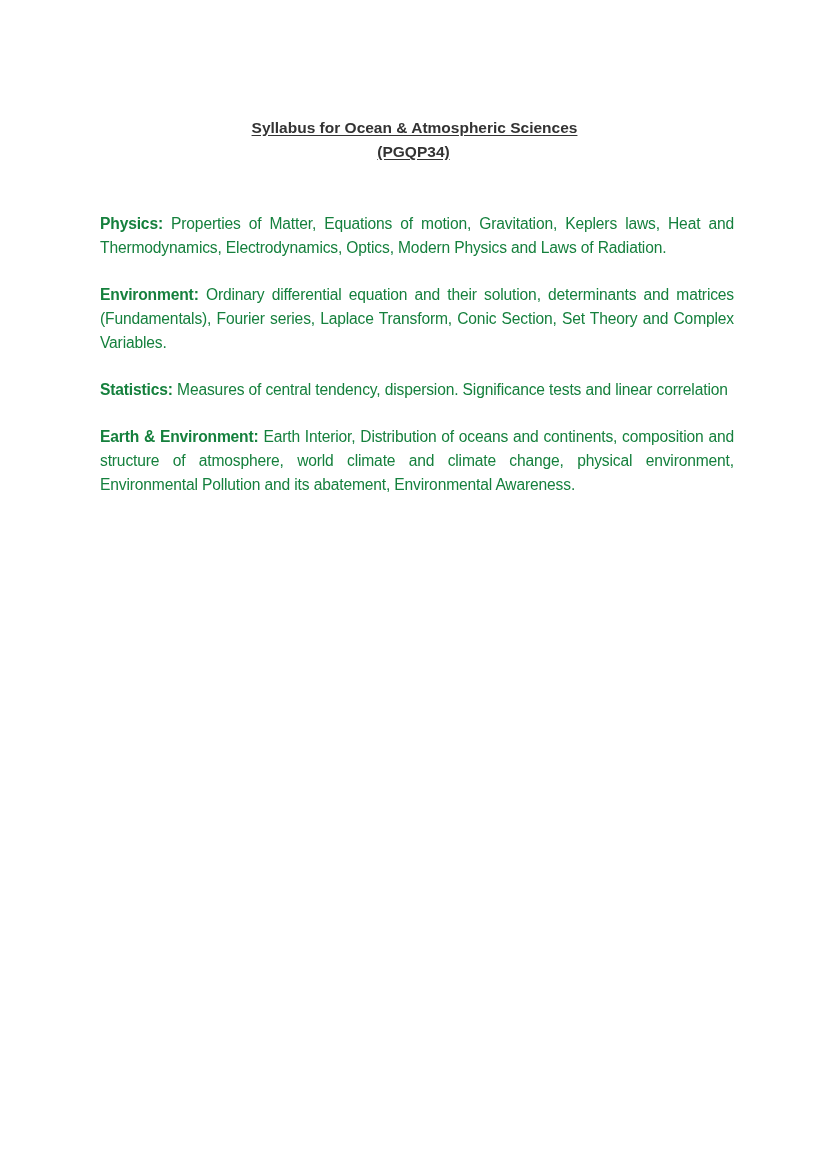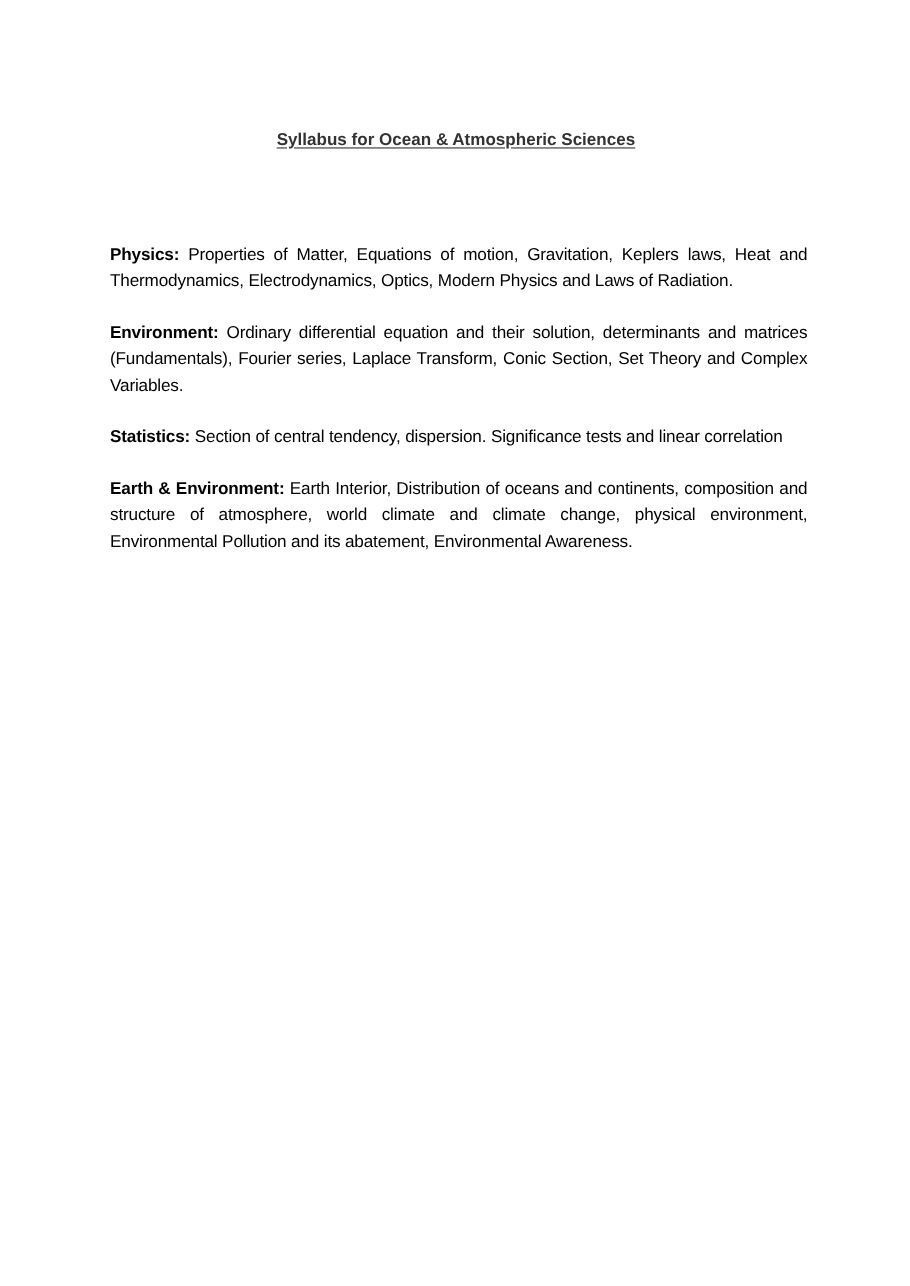--- a/index.html
+++ b/index.html
@@ -34,56 +34,57 @@
     }
     .title-block .line {
       display: inline-block;
       text-decoration: underline;
       text-underline-offset: 2px;
     }
     .title-line-1 { margin-left: 2px; }
     .body {
       position: absolute;
       left: 100px;
-      top: 220px;
+      top: 212px;
       width: 634px;
       font-size: 15.6px;
       line-height: 23.8px;
-      color: #000000;
+      color: #15803d;
     }
     .section {
       margin: 0 0 23.5px 0;
       text-align: justify;
       letter-spacing: -0.15px;
     }
     .section .label {
       font-weight: bold;
     }
   </style>
 </head>
 <body>
 
 <div class="page">
 
   <div class="title-block">
     <div><span class="line title-line-1">Syllabus for Ocean &amp; Atmospheric Sciences</span></div>
+    <div><span class="line">(PGQP34)</span></div>
   </div>
 
   <div class="body">
     <p class="section">
       <span class="label">Physics:</span>
       <span>Properties of Matter, Equations of motion, Gravitation, Keplers laws, Heat and Thermodynamics, Electrodynamics, Optics, Modern Physics and Laws of Radiation.</span>
     </p>
     <p class="section">
       <span class="label">Environment:</span>
       <span>Ordinary differential equation and their solution, determinants and matrices (Fundamentals), Fourier series, Laplace Transform, Conic Section, Set Theory and Complex Variables.</span>
     </p>
     <p class="section">
       <span class="label">Statistics:</span>
-      <span>Section of central tendency, dispersion. Significance tests and linear correlation</span>
+      <span>Measures of central tendency, dispersion. Significance tests and linear correlation</span>
     </p>
     <p class="section">
       <span class="label">Earth &amp; Environment:</span>
       <span>Earth Interior, Distribution of oceans and continents, composition and structure of atmosphere, world climate and climate change, physical environment, Environmental Pollution and its abatement, Environmental Awareness.</span>
     </p>
   </div>
 
 </div>
 
 </body></html>

